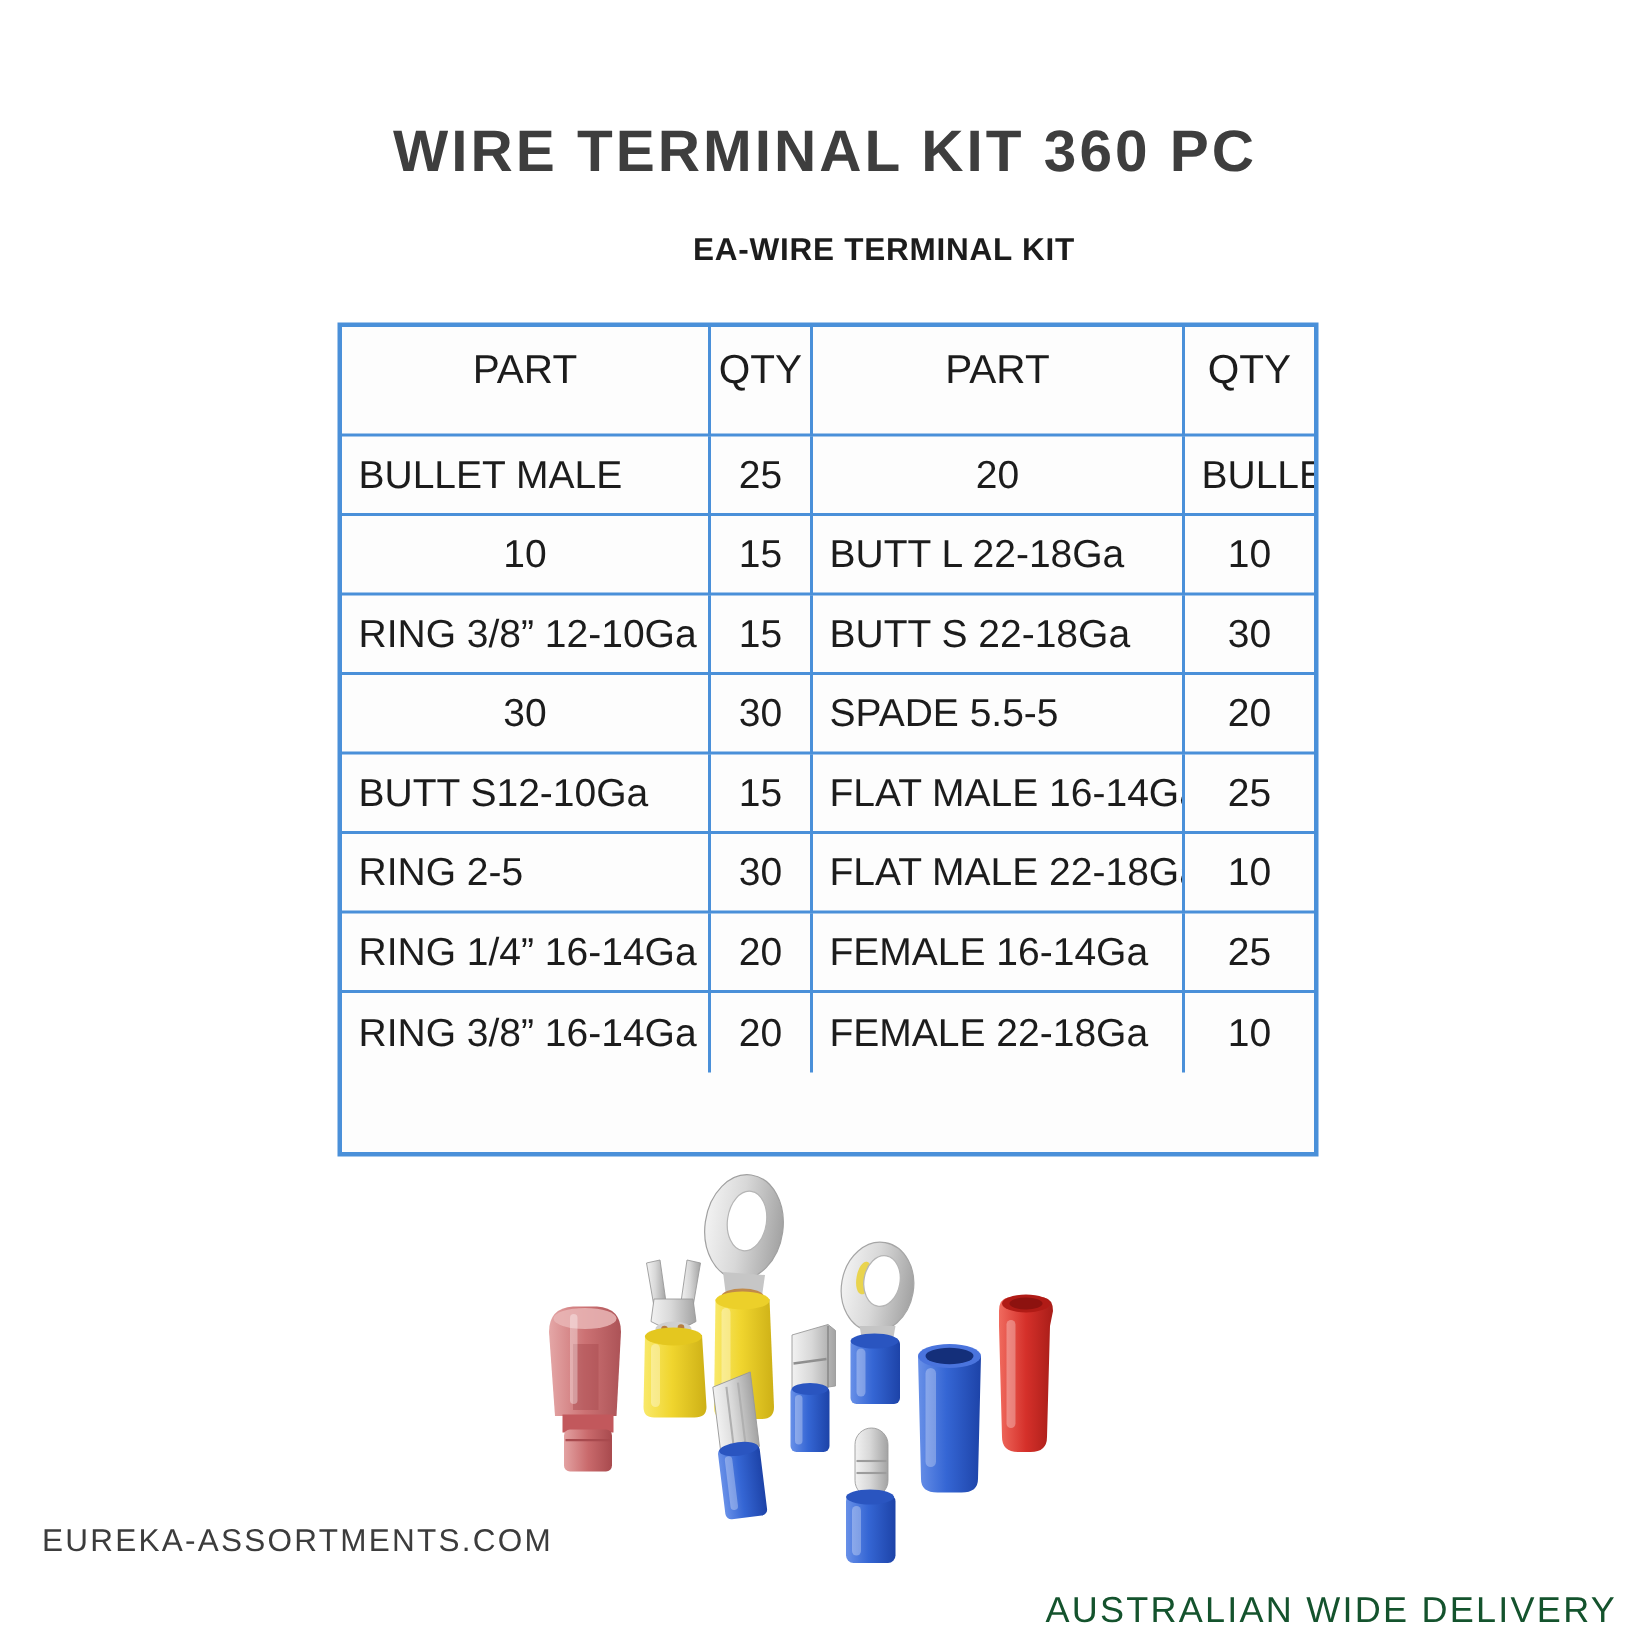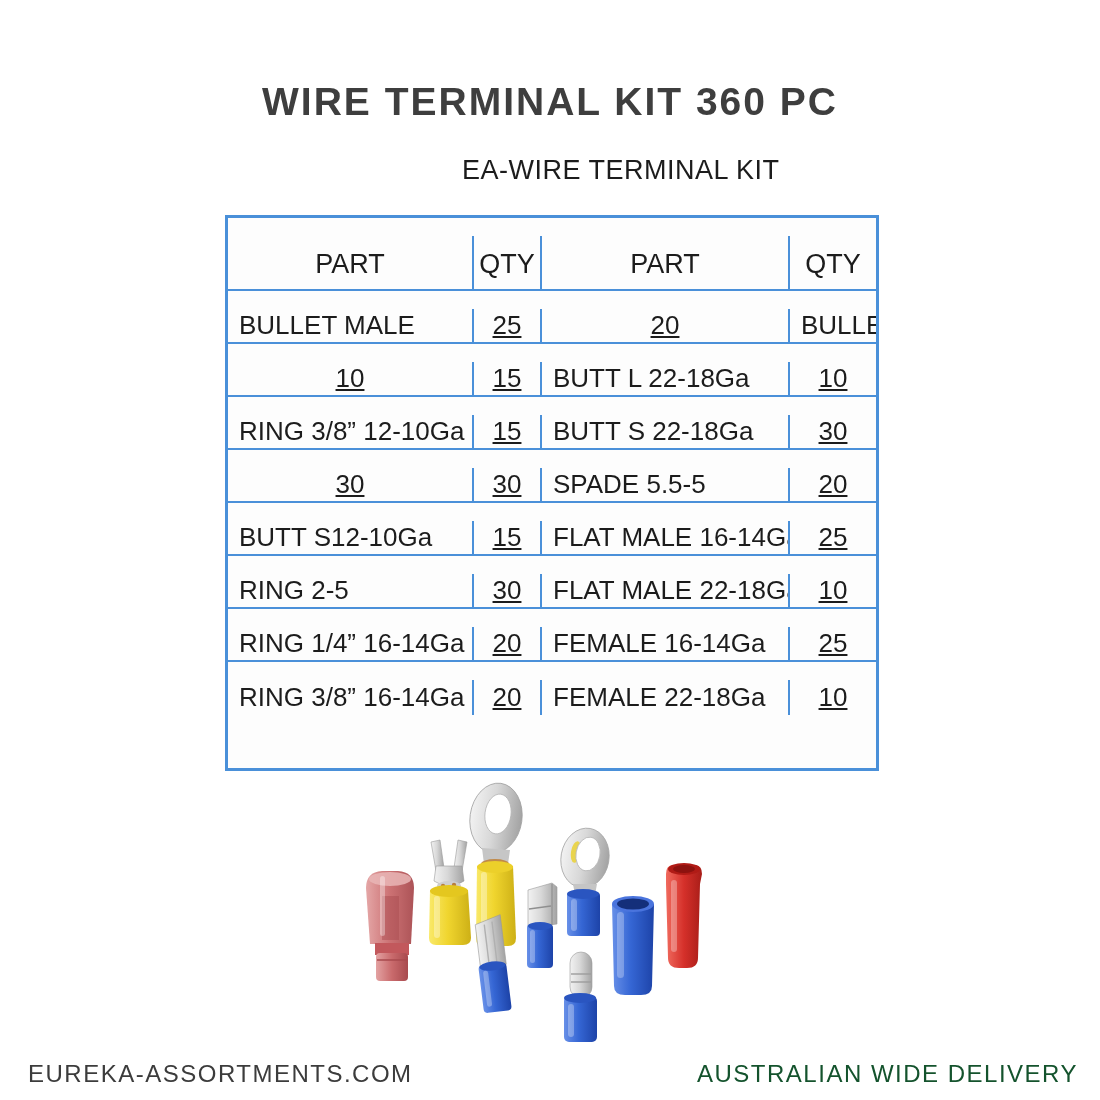--- a/index.html
+++ b/index.html
@@ -6,46 +6,45 @@
   #canvas{
     position:relative;width:1100px;height:1100px;background:#ffffff;overflow:hidden;
     font-family:"Liberation Sans",sans-serif;
   }
   .page-title{
     position:absolute;left:0;right:0;top:80px;text-align:center;
     font-size:39px;font-weight:bold;letter-spacing:2px;color:#3e3e3e;
   }
   .subtitle{
     position:absolute;left:462px;top:155px;
-    font-size:27px;font-weight:normal;letter-spacing:.5px;color:#1c1c1c;
+    font-size:21px;font-weight:bold;letter-spacing:.5px;color:#1c1c1c;
   }
   .parts-table{
     position:absolute;left:225px;top:215px;width:654px;
     display:grid;
     grid-template-columns:246px 68px 248px 86px;
     grid-template-rows:73px repeat(9,53px);
     border:3px solid #4a90d9;
     box-sizing:border-box;
     background:#fdfdfd;
   }
   .cell{
     border-right:2px solid #4a90d9;border-bottom:2px solid #4a90d9;
     display:flex;align-items:center;color:#1c1c1c;font-size:26px;
     overflow:hidden;
-    margin-top:18px;
   }
   .cell:nth-child(4n){border-right:none;}
   .cell:nth-last-child(-n+4){border-bottom:none;}
   .hdr{align-items:flex-start;justify-content:center;padding-top:13px;font-size:27px;}
   .part{padding-left:11px;white-space:pre;}
-  .qty{justify-content:center;text-decoration:underline;}
+  .qty{justify-content:center;}
   .product-photo{position:absolute;left:330px;top:778px;}
   .footer-left{
-    position:absolute;left:28px;top:1060px;
-    font-size:24px;letter-spacing:1.5px;color:#3c3c3c;
+    position:absolute;left:28px;top:1016px;
+    font-size:21px;letter-spacing:1.5px;color:#3c3c3c;
   }
   .footer-right{
     position:absolute;right:22px;top:1060px;
     font-size:24px;letter-spacing:1.5px;color:#14532d;margin-left:36px;
   }
 </style>
 </head>
 <body>
 
 <div id="canvas">

